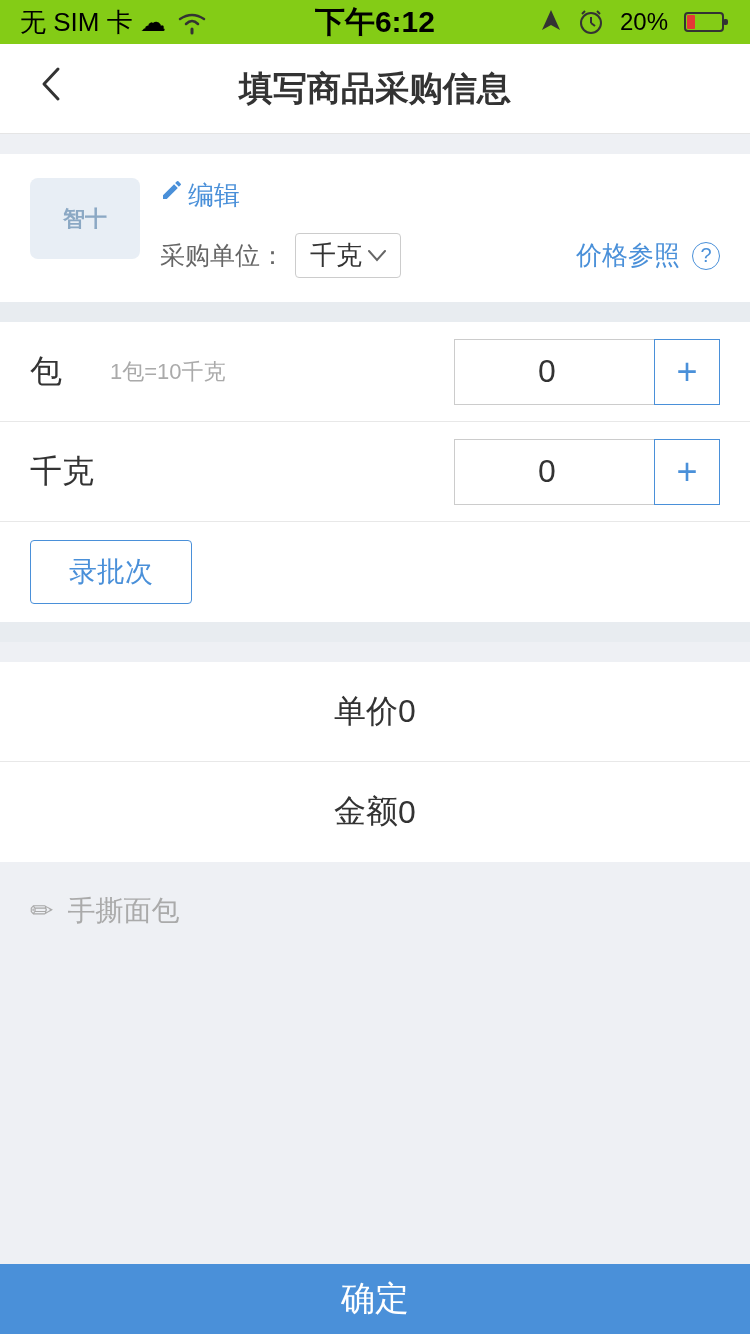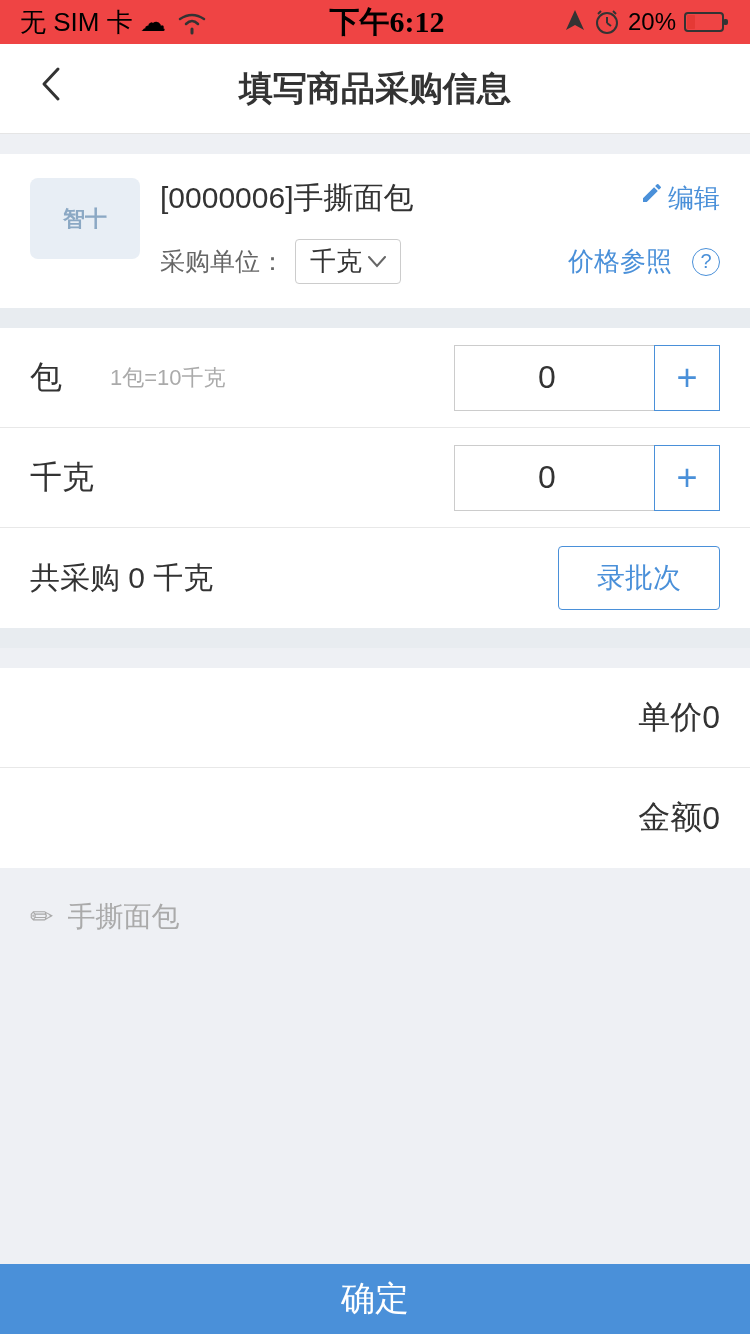--- a/index.html
+++ b/index.html
@@ -9,43 +9,42 @@
       min-height: 1334px;
       font-family: -apple-system, "PingFang SC", "Helvetica Neue", sans-serif;
       background: #f0f2f5;
       overflow-x: hidden;
     }
 
     
     .status-bar {
       width: 750px;
       height: 44px;
-      background: #ef4444;
+      background: #84cc16;
       display: flex;
       align-items: center;
       justify-content: space-between;
       padding: 0 20px;
       font-size: 26px;
       font-weight: 500;
     }
     .status-left {
       display: flex;
       align-items: center;
       gap: 8px;
       font-size: 26px;
     }
     .status-center {
       font-size: 30px;
       font-weight: 600;
-      font-family: Liberation Serif, serif;
     }
     .status-right {
       display: flex;
       align-items: center;
-      gap: 8px;
+      gap: 16px;
       font-size: 24px;
     }
 
     
     .nav-bar {
       width: 750px;
       height: 90px;
       background: #fff;
       display: flex;
       align-items: center;
@@ -129,21 +128,21 @@
       color: #333;
       gap: 6px;
       cursor: pointer;
       background: #fff;
     }
     .price-ref {
       font-size: 26px;
       color: #4a90d9;
       display: flex;
       align-items: center;
-      gap: 20px;
+      gap: 12px;
       cursor: pointer;
     }
     .help-circle {
       width: 28px;
       height: 28px;
       border-radius: 50%;
       border: 1.5px solid #4a90d9;
       display: inline-flex;
       align-items: center;
       justify-content: center;
@@ -233,21 +232,21 @@
     }
 
     
     .price-section {
       background: #fff;
       margin-top: 20px;
     }
     .price-row {
       display: flex;
       align-items: center;
-      justify-content: flex-end;
+      justify-content: center;
       padding: 0 30px;
       height: 100px;
       border-bottom: 1px solid #e8e8e8;
     }
     .price-row:last-child {
       border-bottom: none;
     }
     .price-row-label {
       font-size: 32px;
       color: #333;
@@ -352,21 +351,20 @@
     </div>
     <div class="nav-title">填写商品采购信息</div>
   </div>
 
   <div class="product-card">
     <div class="product-thumb">
       <span style="font-size:22px;color:#8ba8c4;font-weight:600;">智十</span>
     </div>
     <div class="product-info">
       <div class="product-top-row">
-        <span class="product-name">[0000006]手撕面包</span>
         <div class="edit-btn">
           <svg width="24" height="24" viewBox="0 0 24 24">
             <path d="M3 17.25V21h3.75L17.81 9.94l-3.75-3.75L3 17.25zM20.71 7.04a1 1 0 0 0 0-1.41l-2.34-2.34a1 1 0 0 0-1.41 0l-1.83 1.83 3.75 3.75 1.83-1.83z" fill="#4a90d9"></path>
           </svg>
           <span>编辑</span>
         </div>
       </div>
       <div class="product-unit-row">
         <div style="display:flex;align-items:center;gap:10px;">
           <span class="unit-label">采购单位：</span>
@@ -402,21 +400,20 @@
 
     <div class="input-row">
       <span class="input-row-label">千克</span>
       <div class="input-field-wrap">
         <input class="qty-input" type="number" value="0" style="">
         <div class="plus-btn">+</div>
       </div>
     </div>
 
     <div class="summary-row">
-      <span class="summary-text">共采购 0 千克</span>
       <div class="batch-btn">录批次</div>
     </div>
   </div>
 
   <div class="section-divider"></div>
 
   <div class="price-section">
     <div class="price-row">
       <span class="price-row-label">单价</span>
       <span class="price-row-value">0</span>

